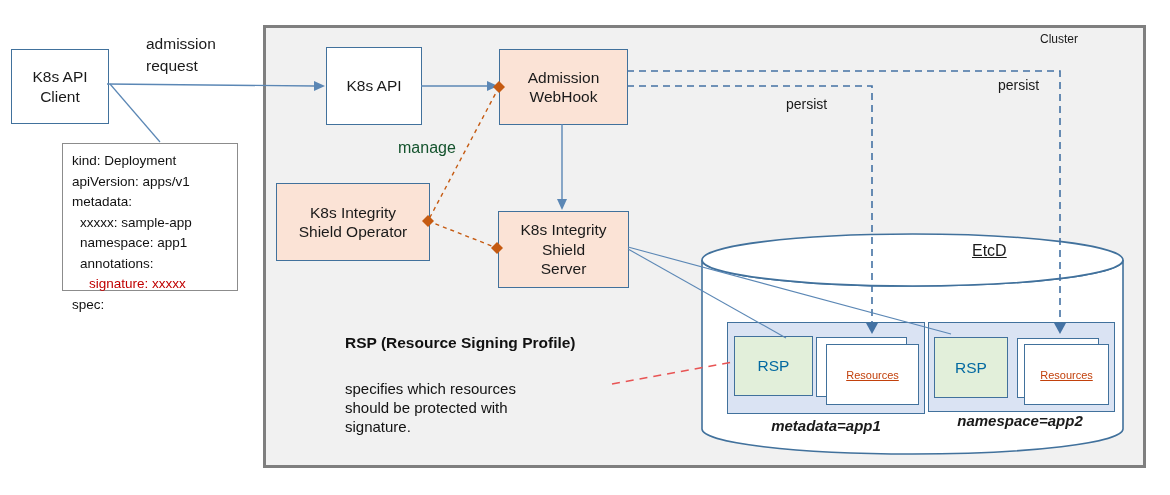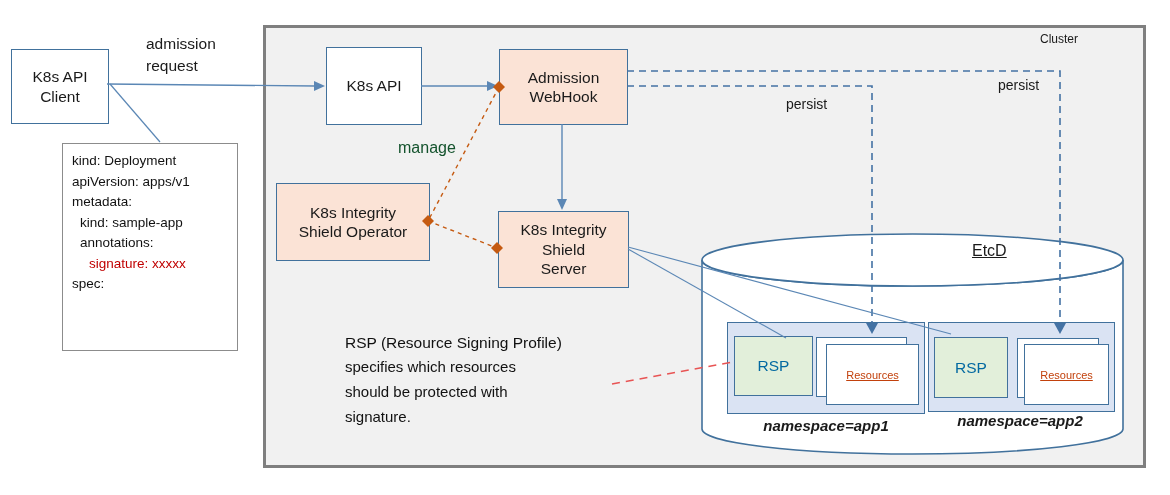--- a/index.html
+++ b/index.html
@@ -37,30 +37,30 @@
   #k8sapi-box{left:326px;top:47px;width:94px;height:76px;}
   #webhook-box{left:499px;top:49px;width:127px;height:74px;}
   #operator-box{left:276px;top:183px;width:152px;height:76px;}
   #server-box{left:498px;top:211px;width:129px;height:75px;}
 
   #admission-label{left:146px;top:33px;width:110px;font-size:15.5px;line-height:1.4;color:#1a1a1a;z-index:2;}
   #manage-label{left:398px;top:139px;width:70px;font-size:16px;color:#14532d;z-index:2;}
   #persist-label-1{left:786px;top:96px;width:64px;font-size:14px;color:#1a1a1a;z-index:2;}
   #persist-label-2{left:998px;top:77px;width:64px;font-size:14px;color:#1a1a1a;z-index:2;}
 
-  #yaml-box{left:62px;top:143px;width:176px;height:208px;background:#ffffff;border:1px solid #8c8c8c;
+  #yaml-box{left:62px;top:143px;width:176px;height:148px;background:#ffffff;border:1px solid #8c8c8c;
     font-size:13.5px;color:#111;z-index:2;padding:7px 0 0 9px;box-sizing:border-box;}
   .yline{line-height:20.5px;}
   .ind1{padding-left:8px;}
   .ind2{padding-left:17px;}
   .redline{color:var(--red-text);}
 
   #note-box{left:345px;top:331px;width:240px;z-index:2;color:#111;}
-  #note-title{font-size:15.5px;font-weight:normal;line-height:23px;}
-  #note-body{font-size:15px;line-height:25px;}
+  #note-title{font-size:15.5px;font-weight:bold;line-height:23px;}
+  #note-body{font-size:15px;line-height:19px;margin-top:25px;}
 
   #etcd-label{left:972px;top:242px;width:70px;font-size:16px;color:#1a1a1a;z-index:2;text-decoration:underline;}
 
   .ns-box{background:var(--ns-blue);border:1.4px solid var(--line-blue);z-index:2;}
   #ns1-box{left:727px;top:322px;width:196px;height:90px;}
   #ns2-box{left:928px;top:322px;width:185px;height:88px;}
 
   .rsp-box{background:var(--rsp-green);border:1.3px solid var(--line-blue);display:flex;align-items:center;
     justify-content:center;font-size:15.5px;color:#0369a1;z-index:3;}
   #rsp1{left:734px;top:336px;width:77px;height:58px;}
@@ -95,21 +95,22 @@
 
   <div id="client-box" class="abs node white-node pre">K8s API
 Client</div>
   <div id="admission-label" class="abs pre">admission
 request</div>
 
   <div id="yaml-box" class="abs">
     <div class="yline">kind: Deployment</div>
     <div class="yline">apiVersion: apps/v1</div>
     <div class="yline">metadata:</div>
-    <div class="yline ind1">kind: sample-app</div>
+    <div class="yline ind1">xxxxx: sample-app</div>
+    <div class="yline ind1">namespace: app1</div>
     <div class="yline ind1">annotations:</div>
     <div class="yline ind2 redline">signature: xxxxx</div>
     <div class="yline">spec:</div>
   </div>
 
   <div id="k8sapi-box" class="abs node white-node pre">K8s API</div>
   <div id="webhook-box" class="abs node peach-node pre">Admission
 WebHook</div>
   <div id="operator-box" class="abs node peach-node pre">K8s Integrity
 Shield Operator</div>
@@ -125,21 +126,21 @@
     <div id="note-title">RSP (Resource Signing Profile)</div>
     <div id="note-body" class="pre">specifies which resources
 should be protected with
 signature.</div>
   </div>
 
   <div id="ns1-box" class="abs ns-box"></div>
   <div id="rsp1" class="abs rsp-box">RSP</div>
   <div id="card1-back" class="abs card card-back">Resources</div>
   <div id="card1-front" class="abs card card-front">Resources</div>
-  <div id="ns1-label" class="abs ns-label">namespace=app1</div>
+  <div id="ns1-label" class="abs ns-label">metadata=app1</div>
 
   <div id="ns2-box" class="abs ns-box"></div>
   <div id="rsp2" class="abs rsp-box">RSP</div>
   <div id="card2-back" class="abs card card-back">Resources</div>
   <div id="card2-front" class="abs card card-front">Resources</div>
   <div id="ns2-label" class="abs ns-label">namespace=app2</div>
 
   <svg id="connector-layer" class="layer" width="1170" height="495" viewBox="0 0 1170 495">
 
     <line x1="107" y1="84" x2="315" y2="86" stroke="#5b87b5" stroke-width="1.4"></line>

